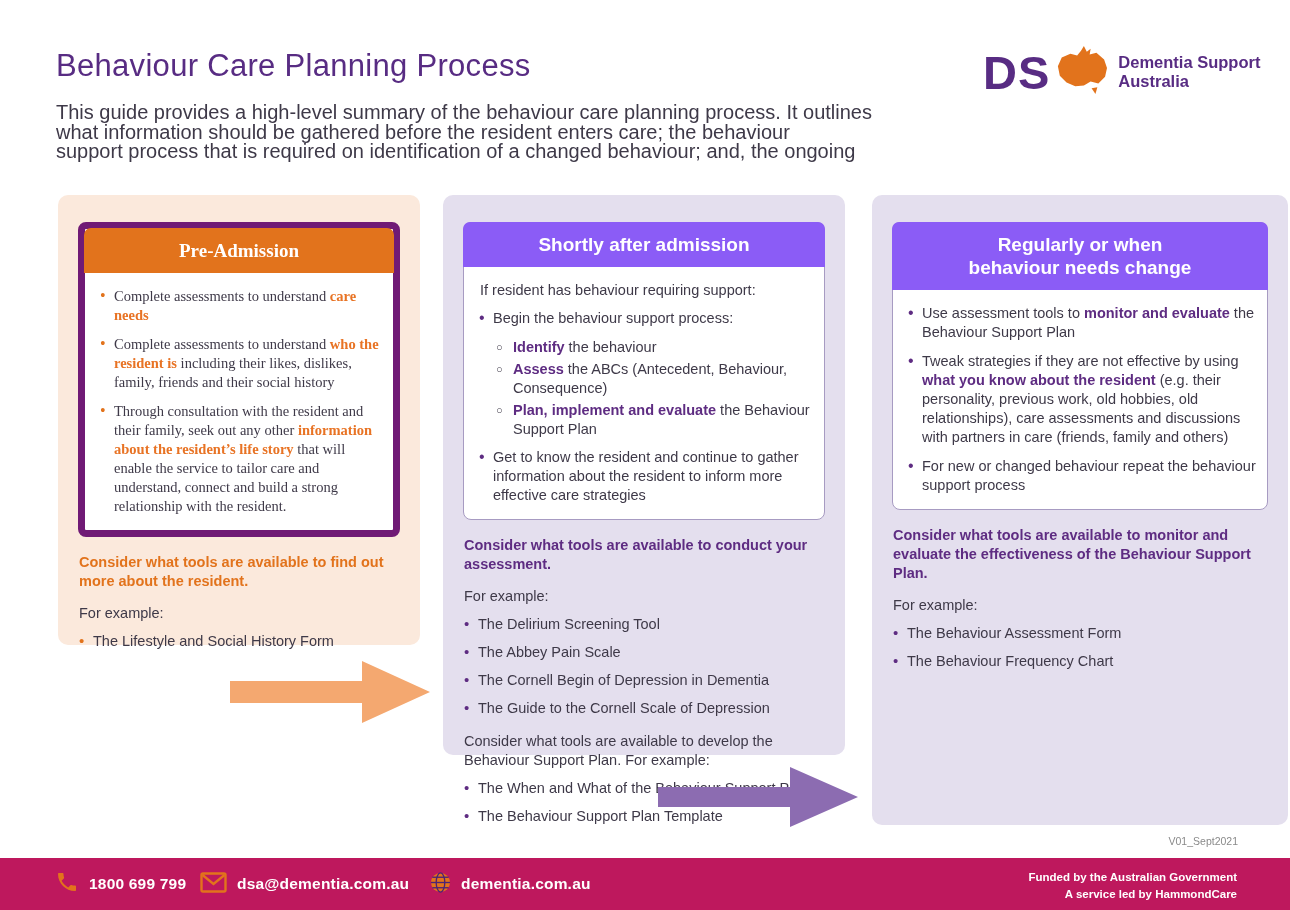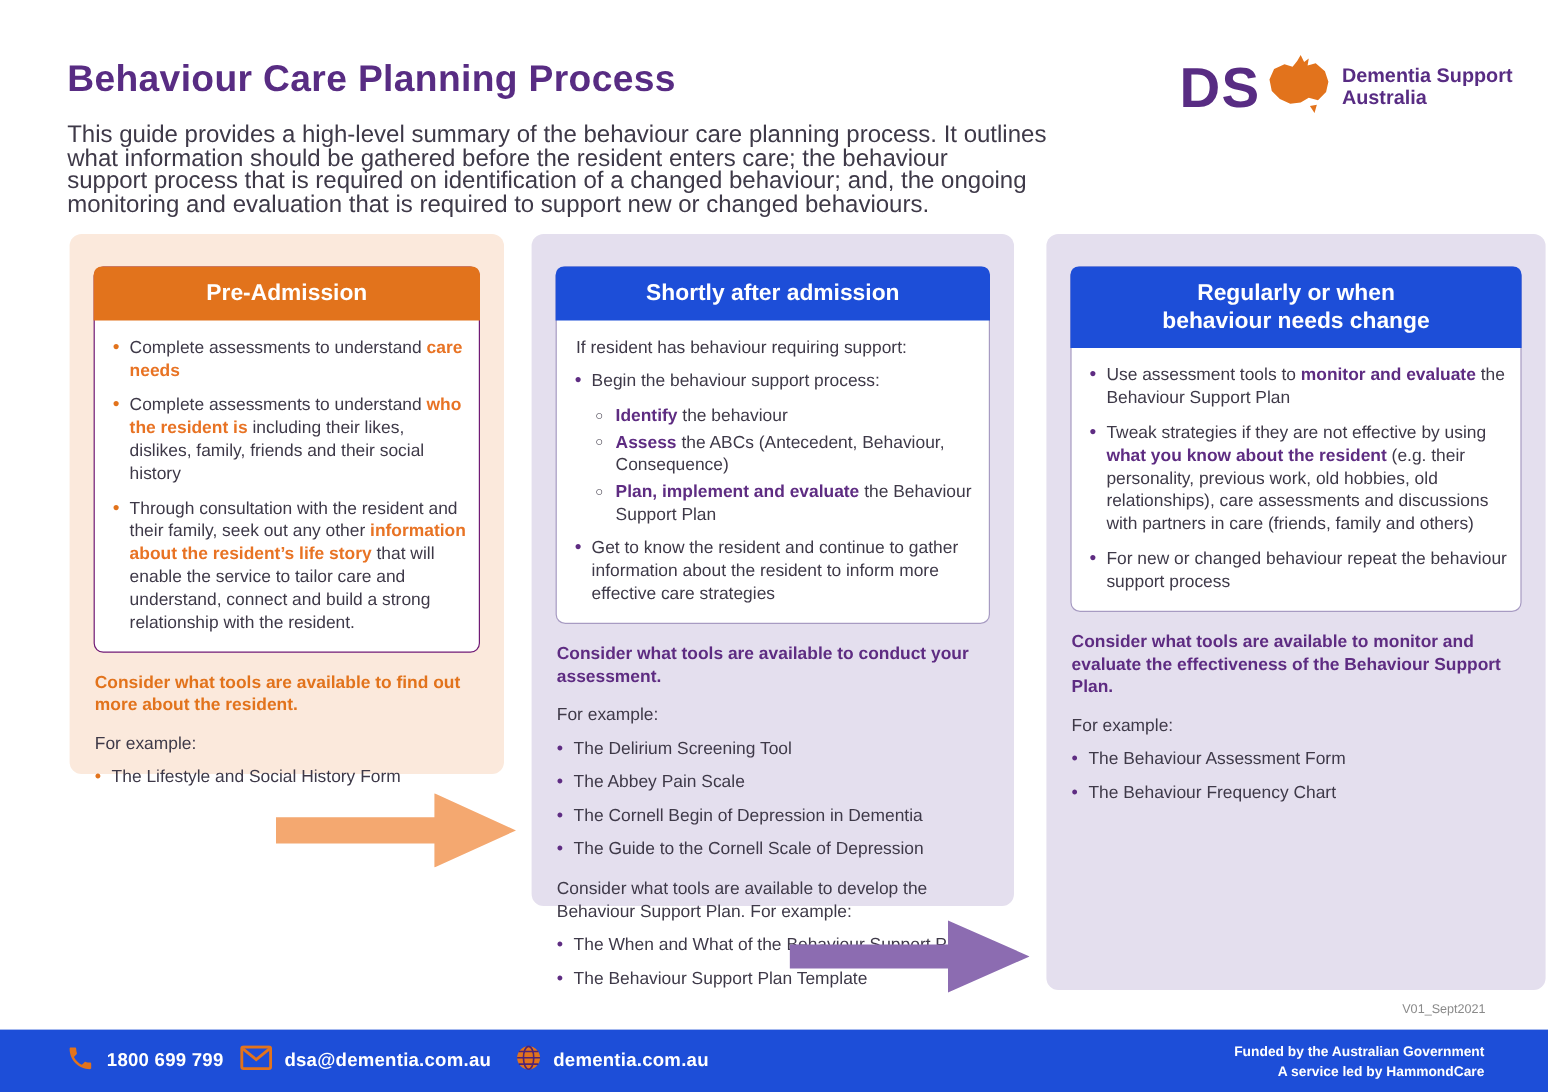--- a/index.html
+++ b/index.html
@@ -1,39 +1,39 @@
 <!DOCTYPE html>
 <html><head>
 <meta charset="utf-8">
 <style>
   * { margin:0; padding:0; box-sizing:border-box; }
   body { background:#ffffff; font-family:"Liberation Sans", sans-serif; }
   #page { position:relative; width:1290px; height:910px; background:#ffffff; overflow:hidden; }
 
   
-  .title { position:absolute; left:56px; top:48px; font-size:31px; font-weight:bold; color:#582C83; letter-spacing:.3px; }
+  .title { position:absolute; left:56px; top:48px; font-size:31px; font-weight:normal; color:#582C83; letter-spacing:.3px; }
   .intro { position:absolute; left:56px; top:103px; font-size:20px; line-height:19.5px; color:#3E3948; }
 
   .logo { position:absolute; left:983px; top:44px; display:flex; align-items:center; }
   .logo-ds { font-size:47px; font-weight:bold; color:#582C83; letter-spacing:1px; line-height:1; }
   .logo-map { margin:0 8px 0 2px; }
   .logo-words { font-size:16.5px; font-weight:bold; color:#582C83; line-height:1.15; }
 
   
   .panel { position:absolute; top:195px; border-radius:10px; }
   .panel.c1 { left:58px;  width:362px; height:450px; background:#FBE9DC; }
   .panel.c2 { left:443px; width:402px; height:560px; background:#E4DFEE; }
   .panel.c3 { left:872px; width:416px; height:630px; background:#E4DFEE; }
 
   .card { margin:27px 20px 0 20px; background:#ffffff; border-radius:8px; }
-  .c1 .card { border:1px solid #701a75; }
+  .c1 .card { border:7px solid #701a75;font-family:Liberation Serif, serif; }
   .c2 .card, .c3 .card { border:1px solid #A79BC2; }
   .card-header { color:#ffffff; font-weight:bold; font-size:19px; text-align:center; padding:11px 8px; border-radius:7px 7px 0 0; line-height:1.22; margin:-1px -1px 0 -1px; }
   .c1 .card-header { background:#E2731C; }
-  .c2 .card-header, .c3 .card-header { background:#1d4ed8; }
+  .c2 .card-header, .c3 .card-header { background:#8b5cf6; }
   .card-body { padding:14px 10px 12px 14px; font-size:14.5px; line-height:19px; color:#3E3948; }
 
   ul.blist { list-style:none; }
   ul.blist li.bullet { position:relative; padding-left:15px; margin-bottom:10px; }
   ul.blist li.bullet:last-child { margin-bottom:2px; }
   ul.blist li.bullet::before { content:"\2022"; position:absolute; left:1px; top:-1px; font-size:16px; }
   .c1 ul.blist li.bullet::before { color:#E2731C; }
   .c2 ul.blist li.bullet::before, .c3 ul.blist li.bullet::before { color:#5E2C82; }
   ul.blist li.sub { position:relative; padding-left:35px; margin-bottom:3px; }
   ul.blist li.sub::before { content:"\25CB"; position:absolute; left:18px; top:0; font-size:11px; color:#3E3948; }
@@ -56,21 +56,21 @@
   .c1 ul.elist li::before { color:#E2731C; }
   .c2 ul.elist li::before, .c3 ul.elist li::before { color:#5E2C82; }
 
   
   .arrow { position:absolute; }
   .arrow.a1 { left:230px; top:661px; }
   .arrow.a2 { left:658px; top:766px; }
 
   
   .version { position:absolute; right:52px; top:835px; font-size:10.5px; color:#8A8A8A; }
-  .footer { position:absolute; left:0; top:858px; width:1290px; height:52px; background:#1d4ed8; color:#ffffff; }
+  .footer { position:absolute; left:0; top:858px; width:1290px; height:52px; background:#be185d; color:#ffffff; }
   .f-item { position:absolute; top:0; height:52px; display:flex; align-items:center; gap:10px; font-weight:bold; font-size:15.5px; letter-spacing:.2px; }
   .f-phone { left:55px; } .f-email { left:200px; } .f-web { left:430px; }
   .f-right { position:absolute; right:53px; top:11px; text-align:right; font-size:11.5px; font-weight:bold; line-height:1.45; }
 </style>
 </head>
 <body>
 
 <div id="page">
 
   <div class="title">Behaviour Care Planning Process</div>
@@ -86,21 +86,20 @@
     <span class="logo-words">
       <div>Dementia Support</div>
       <div>Australia</div>
     </span>
   </div>
 
   <div class="intro">
     <div>This guide provides a high-level summary of the behaviour care planning process. It outlines</div>
     <div>what information should be gathered before the resident enters care; the behaviour</div>
     <div>support process that is required on identification of a changed behaviour; and, the ongoing</div>
-    <div>monitoring and evaluation that is required to support new or changed behaviours.</div>
   </div>
 
   <div class="panel c1">
     <div class="card">
       <div class="card-header">
         <div>Pre-Admission</div>
       </div>
       <div class="card-body">
         <ul class="blist">
           <li class="bullet"><span>Complete assessments to understand </span><span class="hl">care needs</span></li>

